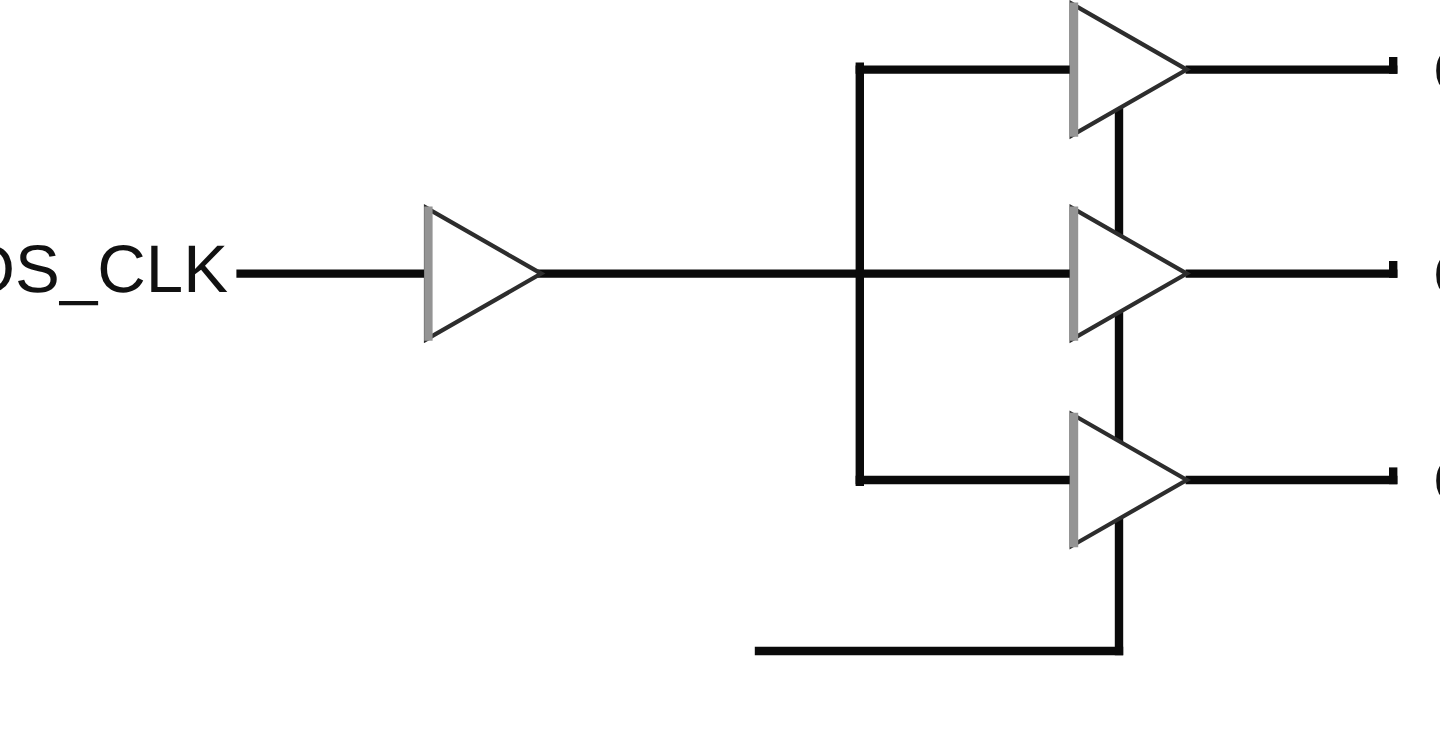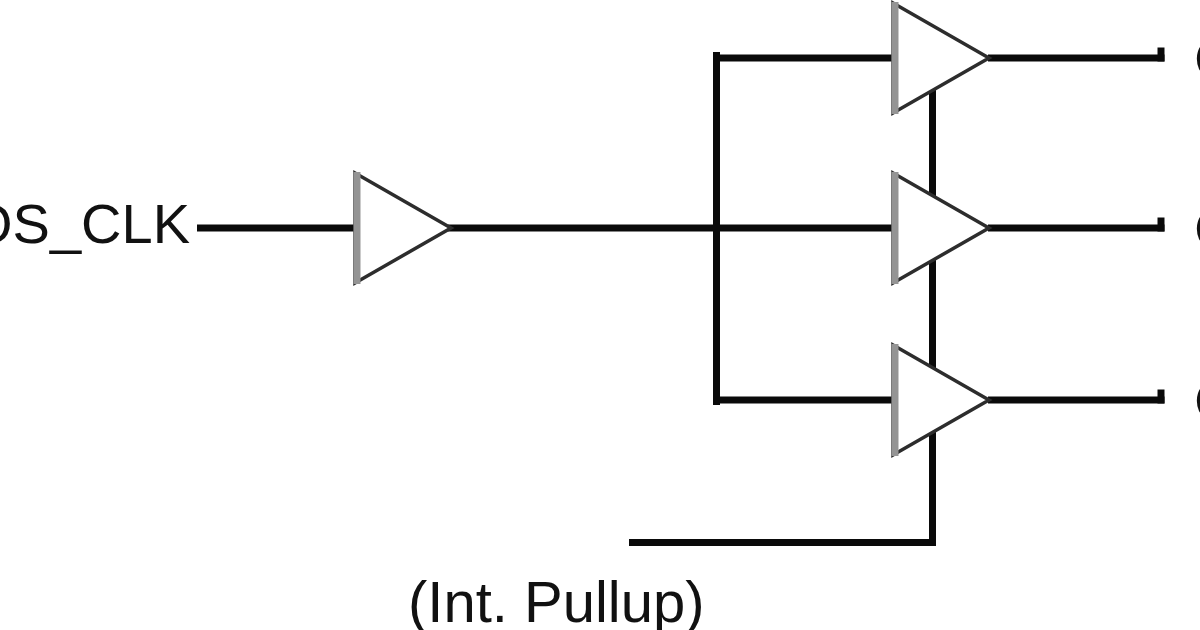--- a/index.html
+++ b/index.html
@@ -80,19 +80,18 @@
       <g>
         <polygon points="893,345 989,400 893,455" fill="#ffffff" stroke="#2d2d2d" stroke-width="3.5"></polygon>
         <line x1="895" y1="344" x2="895" y2="456" stroke="#949494" stroke-width="7"></line>
       </g>
     </g>
   </svg>
 
   <div class="lbl" id="lbl-sclk"><span>O</span><span>S_CLK</span></div>
 
 
-  <div class="lbl" id="lbl-pullup">(Int. Pullup)</div>
 
   <div class="lbl pout" id="pout-1">C</div>
   <div class="lbl pout" id="pout-2">C</div>
   <div class="lbl pout" id="pout-3">C</div>
 
 </div>
 
 </body></html>

